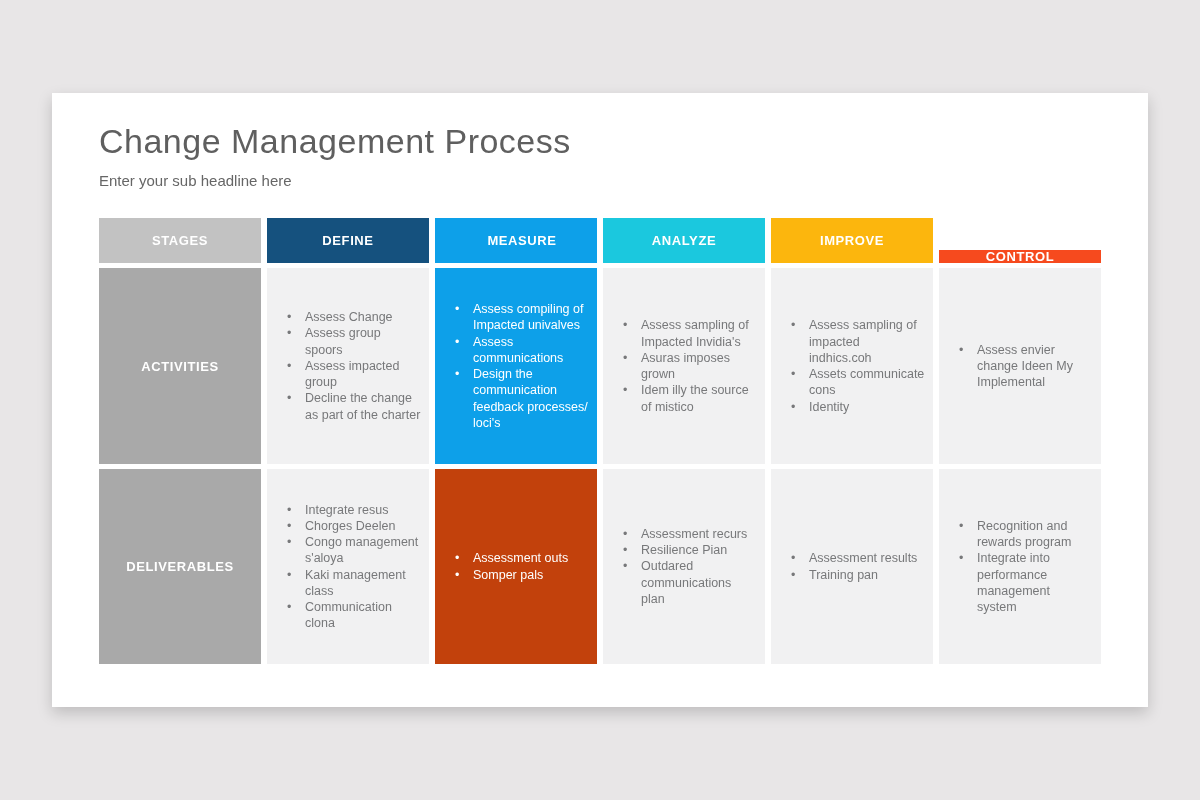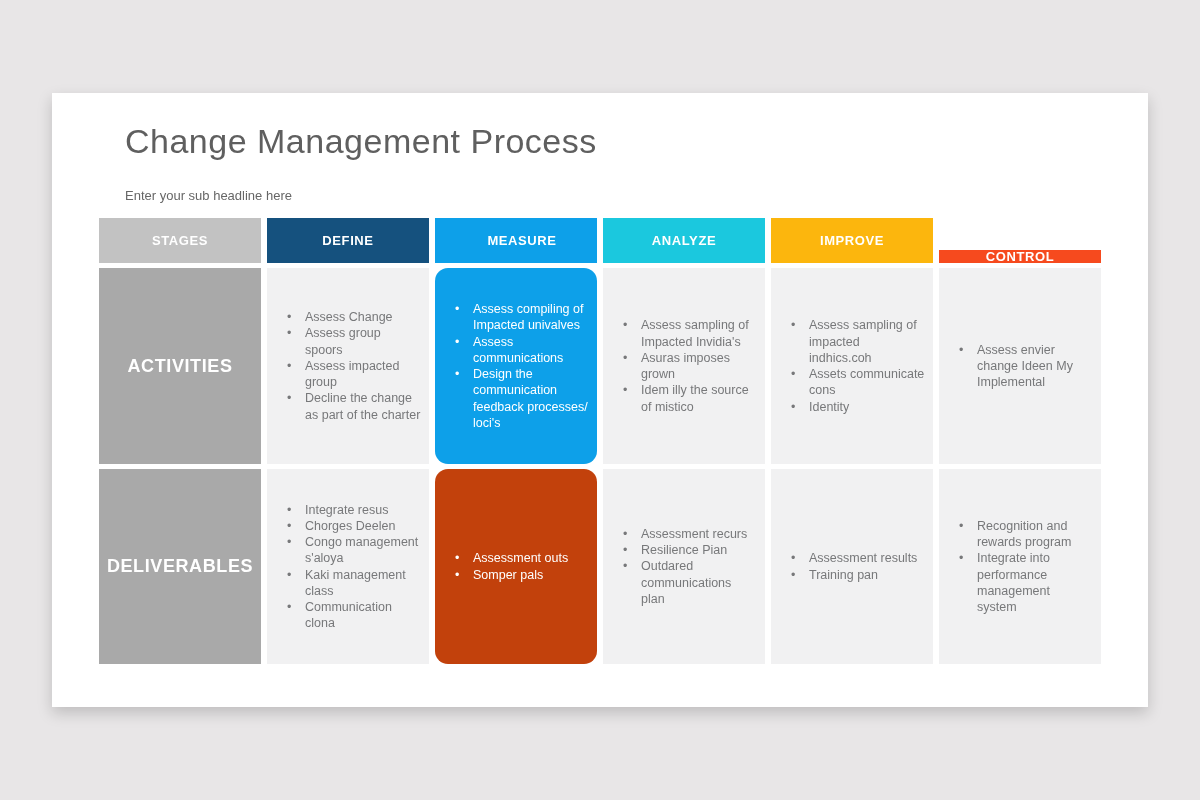--- a/index.html
+++ b/index.html
@@ -13,32 +13,32 @@
   .slide {
     position: absolute;
     left: 52px;
     top: 93px;
     width: 1096px;
     height: 614px;
     background: #ffffff;
     box-shadow: 0 6px 14px rgba(0,0,0,0.18);
   }
   .slide-inner {
-    padding: 30px 0 0 73px;
+    padding: 30px 0 0 47px;
   }
   .title {
     font-size: 34px;
     font-weight: 400;
     color: #5f5f5f;
     letter-spacing: 0.5px;
     line-height: 1.1;
   }
   .subtitle {
-    margin-top: 28px;
-    font-size: 13px;
+    margin-top: 12px;
+    font-size: 15px;
     color: #666666;
   }
   .process-table {
     position: absolute;
     left: 47px;
     top: 125px;
     display: grid;
     grid-template-columns: repeat(6, 162px);
     grid-template-rows: 45px 196px 195px;
     column-gap: 6px;
@@ -52,35 +52,34 @@
     font-size: 13px;
     font-weight: 700;
     letter-spacing: 0.6px;
   }
   .row-label-cell {
     display: flex;
     align-items: center;
     justify-content: center;
     background: #a9a9a9;
     color: #ffffff;
-    font-size: 18px;
+    font-size: 13px;
     font-weight: 700;
     letter-spacing: 0.6px;
   }
   .content-cell {
     background: #f1f1f2;
     display: flex;
     align-items: center;
     color: #77787a;
     font-size: 12.5px;
     line-height: 1.3;
   }
   .content-cell.highlighted {
     color: #ffffff;
-    border-radius: 13px;
   }
   .content-cell ul {
     list-style: none;
     padding: 10px 8px 10px 18px;
     width: 100%;
   }
   .content-cell li {
     position: relative;
     padding-left: 20px;
   }

